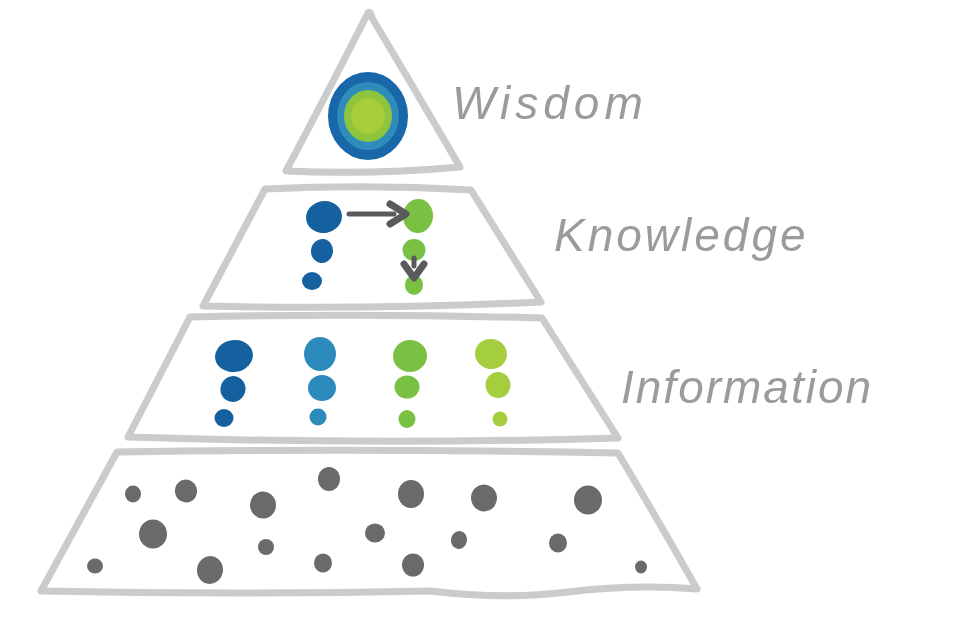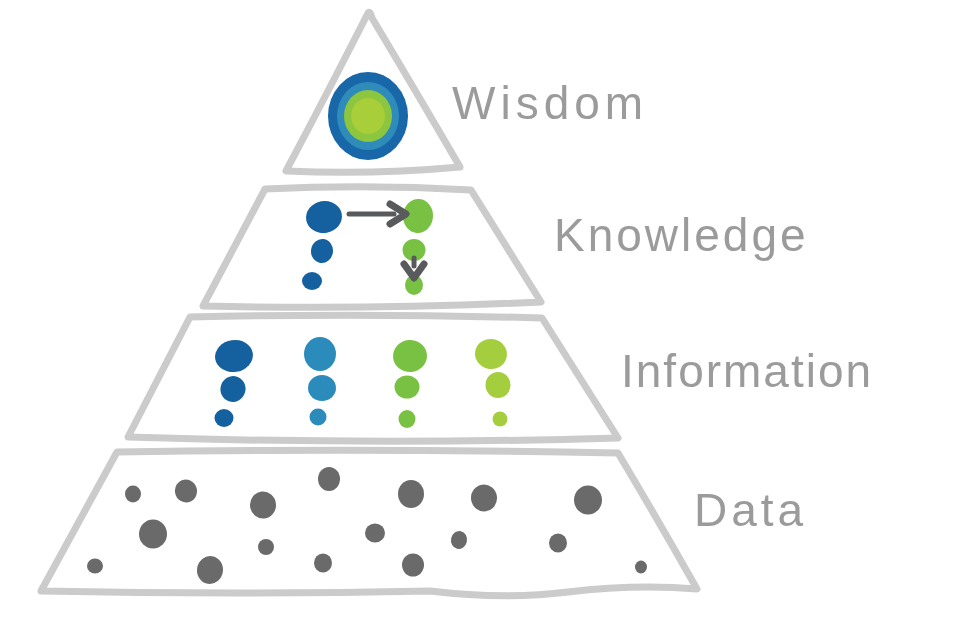--- a/index.html
+++ b/index.html
@@ -7,29 +7,30 @@
     position:relative;
     width:975px;height:622px;
     background:#ffffff;
     overflow:hidden;
     font-family:"Liberation Sans",sans-serif;
   }
   #pyramid-svg{position:absolute;left:0;top:0;}
   .level-label{
     position:absolute;
     font-family:"Liberation Sans",sans-serif;
+    font-style:italic;
     font-size:46px;
     color:#9b9b9b;
     white-space:nowrap;
     line-height:1;
     user-select:none;
   }
   #lbl-wisdom{left:452px;top:80px;letter-spacing:5px;}
   #lbl-knowledge{left:540px;top:212px;letter-spacing:3px;}
-  #lbl-information{left:621px;top:348px;letter-spacing:2px;}
+  #lbl-information{left:621px;top:364px;letter-spacing:2px;}
   #lbl-data{left:694px;top:487px;letter-spacing:4px;}
 </style>
 </head>
 <body>
 
 <div id="stage">
   <svg id="pyramid-svg" width="975" height="622" viewBox="0 0 975 622" xmlns="http://www.w3.org/2000/svg">
       <path d="M368 13 Q330 88 286 171 Q372 175 460 167 Q414 88 372 18 Q370 10 368 13 Z" fill="#ffffff" stroke="#cbcbcb" stroke-width="7" stroke-linejoin="round" stroke-linecap="round"></path>
       <path d="M265 189 Q368 184 471 190 Q506 246 541 302 Q372 310 203 306 Q234 247 265 189 Z" fill="#ffffff" stroke="#cbcbcb" stroke-width="7" stroke-linejoin="round" stroke-linecap="round"></path>
       <path d="M190 317 Q366 313 542 318 Q580 378 618 438 Q373 445 128 437 Q159 377 190 317 Z" fill="#ffffff" stroke="#cbcbcb" stroke-width="7" stroke-linejoin="round" stroke-linecap="round"></path>
@@ -78,14 +79,13 @@
       <path d="M414 258 L414 266" fill="none" stroke="#595a5c" stroke-width="5" stroke-linecap="round"></path>
       <path d="M404 264 L414 278 L424 264" fill="none" stroke="#595a5c" stroke-width="7" stroke-linecap="round" stroke-linejoin="round"></path>
     </svg>
 
   <div class="level-label" id="lbl-wisdom" style="color: rgb(155, 155, 155);">Wisdom</div>
 
   <div class="level-label" id="lbl-knowledge" style="color: rgb(155, 155, 155); margin-left: 14px;">Knowledge</div>
 
   <div class="level-label" id="lbl-information" style="color: rgb(155, 155, 155);">Information</div>
 
-  <div class="level-label" id="lbl-data" style="color: rgb(155, 155, 155);">Data</div>
 </div>
 
 </body></html>

